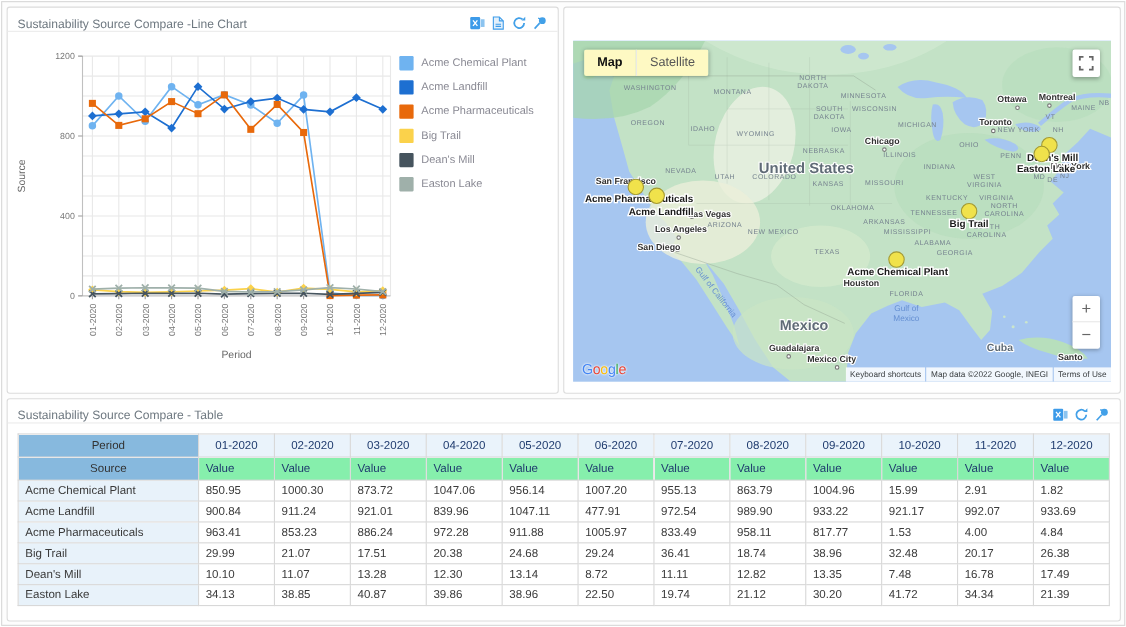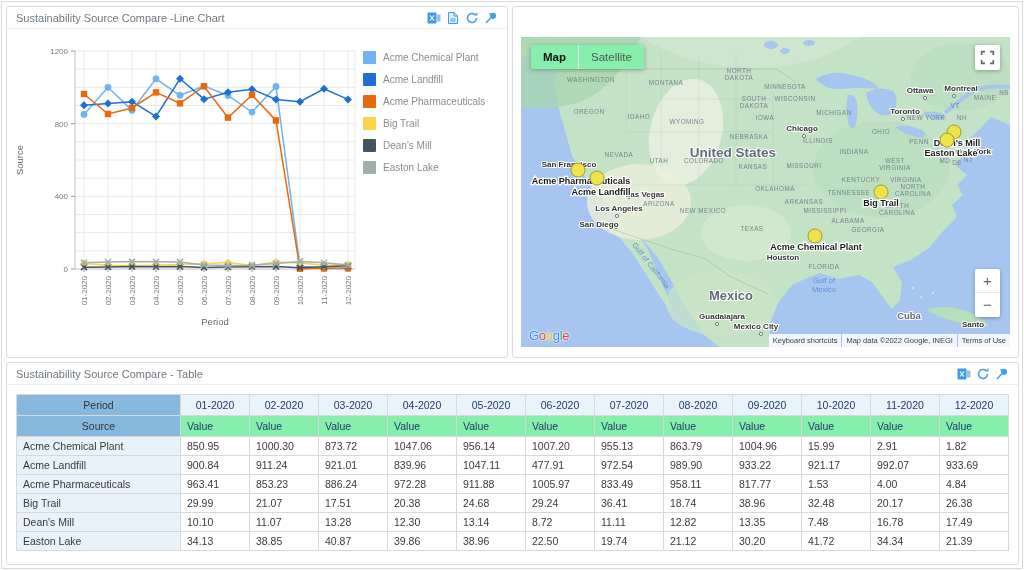--- a/index.html
+++ b/index.html
@@ -2,21 +2,21 @@
 <html><head>
 <meta charset="utf-8">
 <style>
   *{box-sizing:border-box;margin:0;padding:0}
   body{width:1024px;height:570px;font-family:"Liberation Sans",sans-serif;background:#fff;overflow:hidden}
   .dashboard{position:relative;width:1022px;height:568px;margin:1px;background:#FDFDFD;border:1px solid #D8D8D8}
   .panel{position:absolute;background:#fff;border:1px solid #DCDCDC;border-radius:3px}
   #panel-chart{left:4px;top:4px;width:502px;height:352px}
   #panel-map{left:510px;top:4px;width:507px;height:352px}
   #panel-table{left:4px;top:360px;width:1013px;height:203px}
-  .panel-header{height:22px;display:flex;align-items:center;padding:0 9px;border-bottom:1px solid #ECECEC}
+  .panel-header{height:22px;display:flex;align-items:flex-end;padding:0 9px;border-bottom:1px solid #ECECEC}
   .panel-title{flex:1;font-size:11px;color:#6E7880}
   .panel-icons{display:flex;gap:5px;align-items:center}
   .icon-btn{width:14px;height:14px;cursor:pointer}
   
   .chart-area{position:absolute;left:4px;top:30px;right:2px;display:flex}
   .chart-svg{flex:none}
   .tick{font-size:8px;fill:#777}
   .axis-title{font-size:9.5px;fill:#666}
   .legend{width:136px;padding-top:14px}
   .legend-item{display:flex;align-items:center;margin-bottom:9px;cursor:pointer}
@@ -25,21 +25,21 @@
   
   .map-wrap{position:absolute;left:8px;top:30px;width:489px;height:310px;background:#A6C6F0;overflow:hidden}
   #map-svg{position:absolute;left:0;top:0}
   .st{font-size:6.3px;letter-spacing:.5px;fill:#76838F}
   .city{font-size:8px;font-weight:bold;fill:#333;stroke:#fff;stroke-width:2px;paint-order:stroke}
   .water-lbl{font-size:7.5px;fill:#6690D2}
   .big{font-weight:bold;fill:#5F6B76;stroke:#fff;stroke-width:2px;paint-order:stroke}
   .marker{fill:#F0E24B;stroke:#A49A33;stroke-width:1;cursor:pointer}
   .mlabel{font-size:9px;font-weight:bold;fill:#1A1A1A;stroke:#FFF;stroke-width:2.5px;paint-order:stroke}
   .gm-btns{position:absolute;top:8px;left:10px;display:flex;box-shadow:0 1px 4px rgba(0,0,0,.3);border-radius:2px;overflow:hidden;cursor:pointer}
-  .gm-btn{background:#86efac;font-size:11.5px;padding:0 12px;height:24px;line-height:24px}
+  .gm-btn{background:#fef9c3;font-size:11.5px;padding:0 12px;height:24px;line-height:24px}
   .gm-btn.map{font-weight:bold;color:#111}
   .gm-btn.sat{color:#565656;border-left:1px solid #E8E8E8}
   .gm-full{position:absolute;top:8px;right:10px;width:25px;height:25px;background:#fff;border-radius:2px;box-shadow:0 1px 4px rgba(0,0,0,.3);cursor:pointer;display:flex;align-items:center;justify-content:center}
   .gm-zoom{position:absolute;right:10px;bottom:30px;width:25px;background:#fff;border-radius:2px;box-shadow:0 1px 4px rgba(0,0,0,.3);text-align:center}
   .gm-zin,.gm-zout{height:24px;line-height:24px;font-size:15px;color:#666;cursor:pointer}
   .gm-zin{border-bottom:1px solid #E8E8E8}
   .gm-attr{position:absolute;right:0;bottom:0;display:flex;font-size:7.5px;color:#3C4043}
   .gm-attr span{background:rgba(255,255,255,.85);padding:2px 4px;margin-left:1px;white-space:nowrap}
   .gm-logo{position:absolute;left:8px;bottom:4px;font-size:13px;font-weight:normal;letter-spacing:-.3px;text-shadow:0 0 2px #fff,0 0 2px #fff;cursor:pointer}
   

